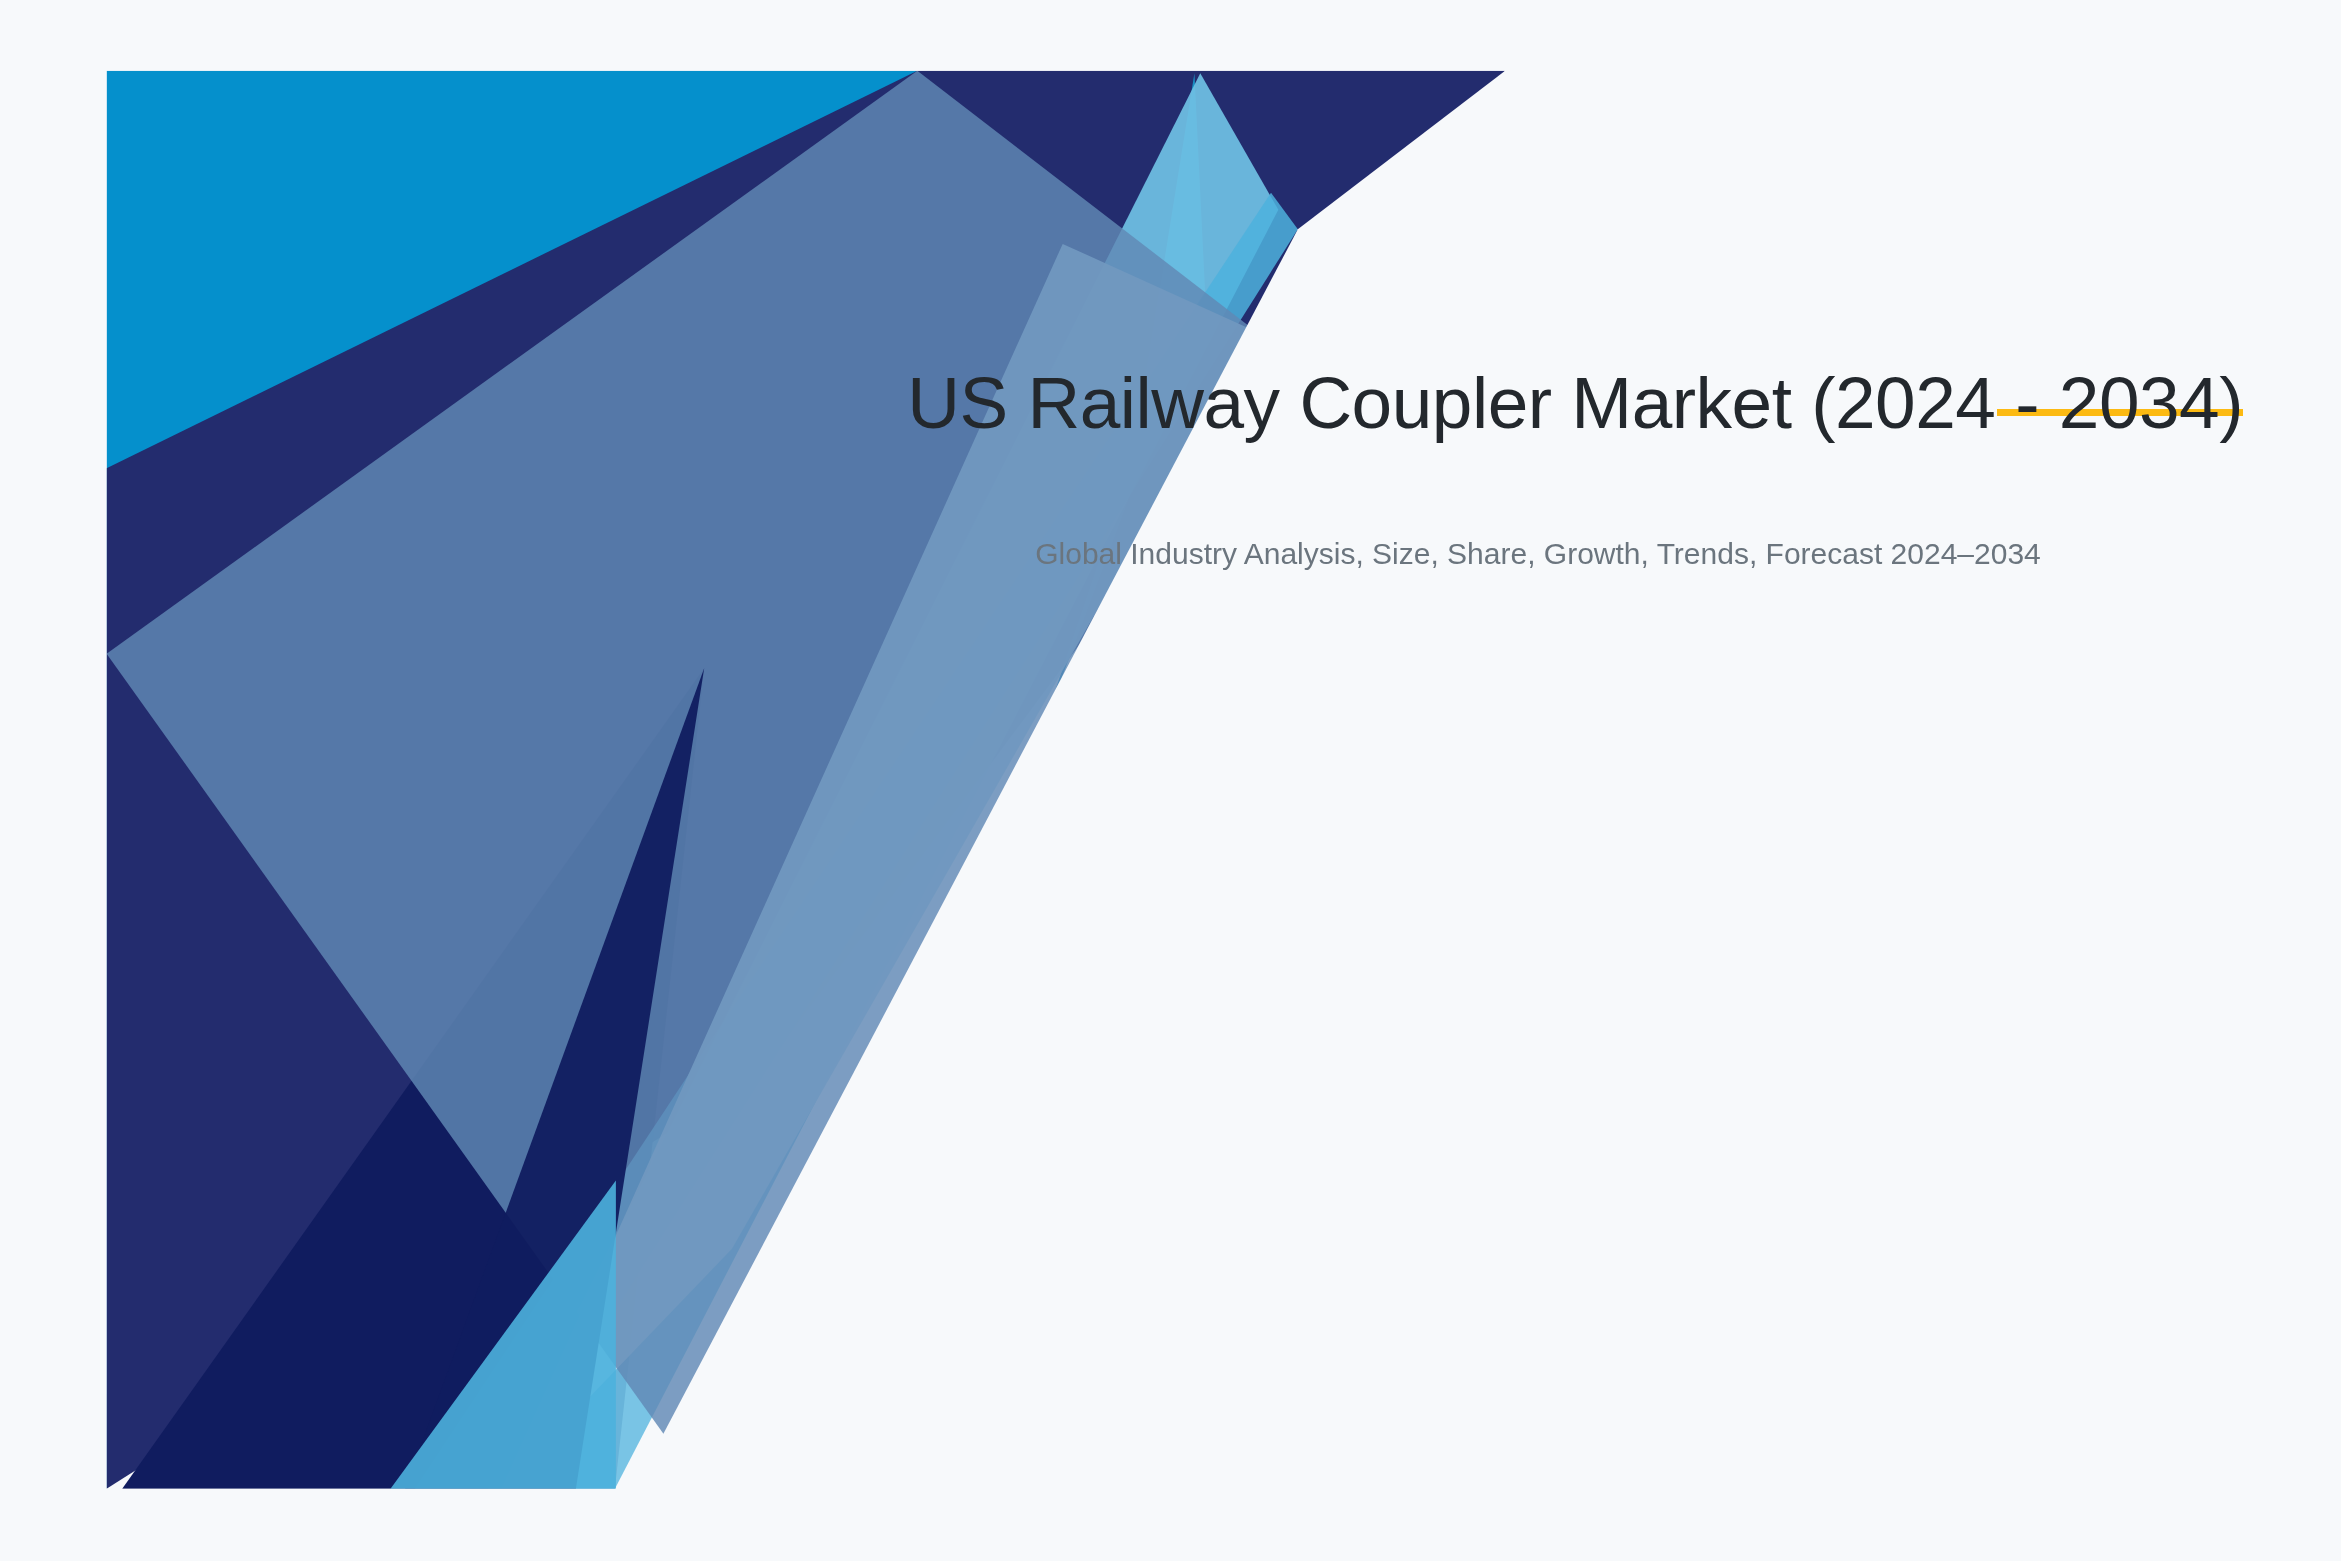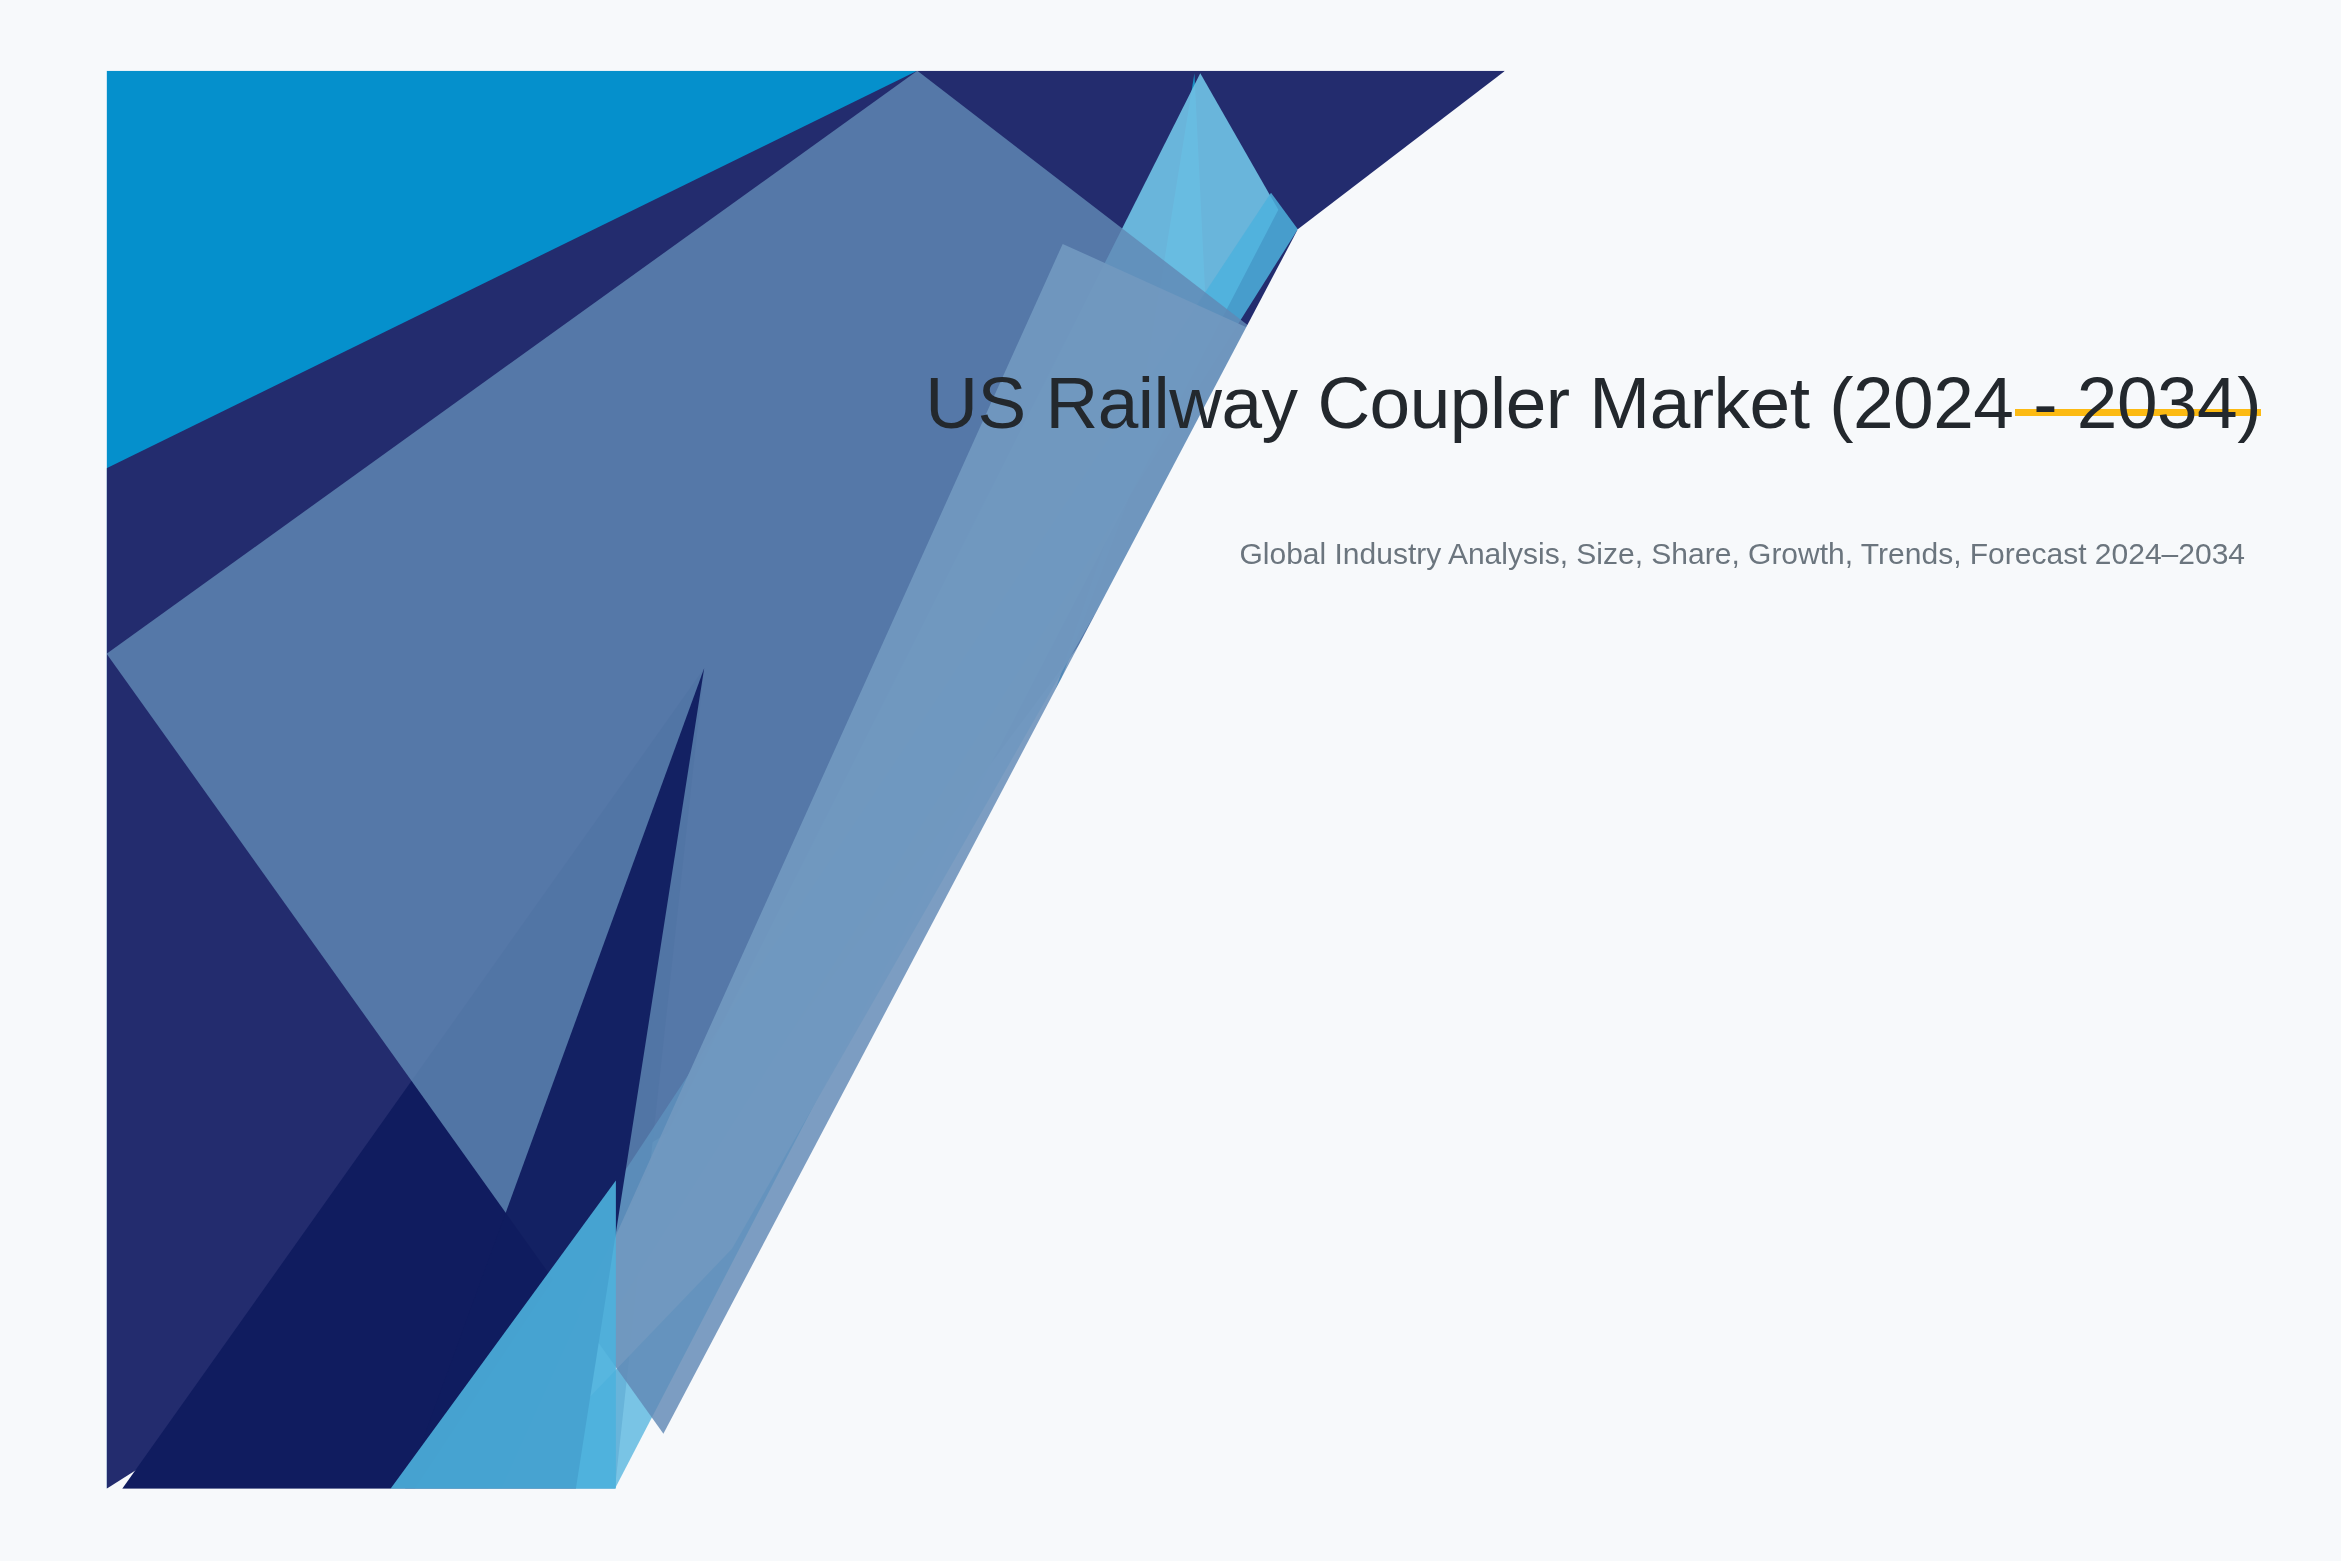--- a/index.html
+++ b/index.html
@@ -23,21 +23,21 @@
   .artwork {
     position: absolute;
     left: 0;
     top: 0;
     width: 2342px;
     height: 1561px;
     pointer-events: none;
   }
   .text-block {
     position: absolute;
-    left: 851px;
+    left: 833px;
     top: 361px;
     width: 1410px;
     text-align: right;
   }
   .title-wrap {
     position: relative;
     display: block;
   }
   .title {
     margin: 0;
@@ -61,21 +61,21 @@
     z-index: 1;
   }
   .subtitle {
     margin: 16px;
     margin-top: 88px;
     font-family: "Liberation Sans", sans-serif;
     font-weight: 400;
     font-size: 30px;
     line-height: 1.35;
     color: #6b757e;
-    text-align: right;
+    text-align: center;
   }
 </style>
 </head>
 <body>
 
 <div class="slide">
 
   <svg class="artwork" viewBox="0 0 4800 3200" width="2342" height="1561" xmlns="http://www.w3.org/2000/svg">
 
     <polygon points="218,145 1880,145 218,3052" fill="#0590cc"></polygon>

